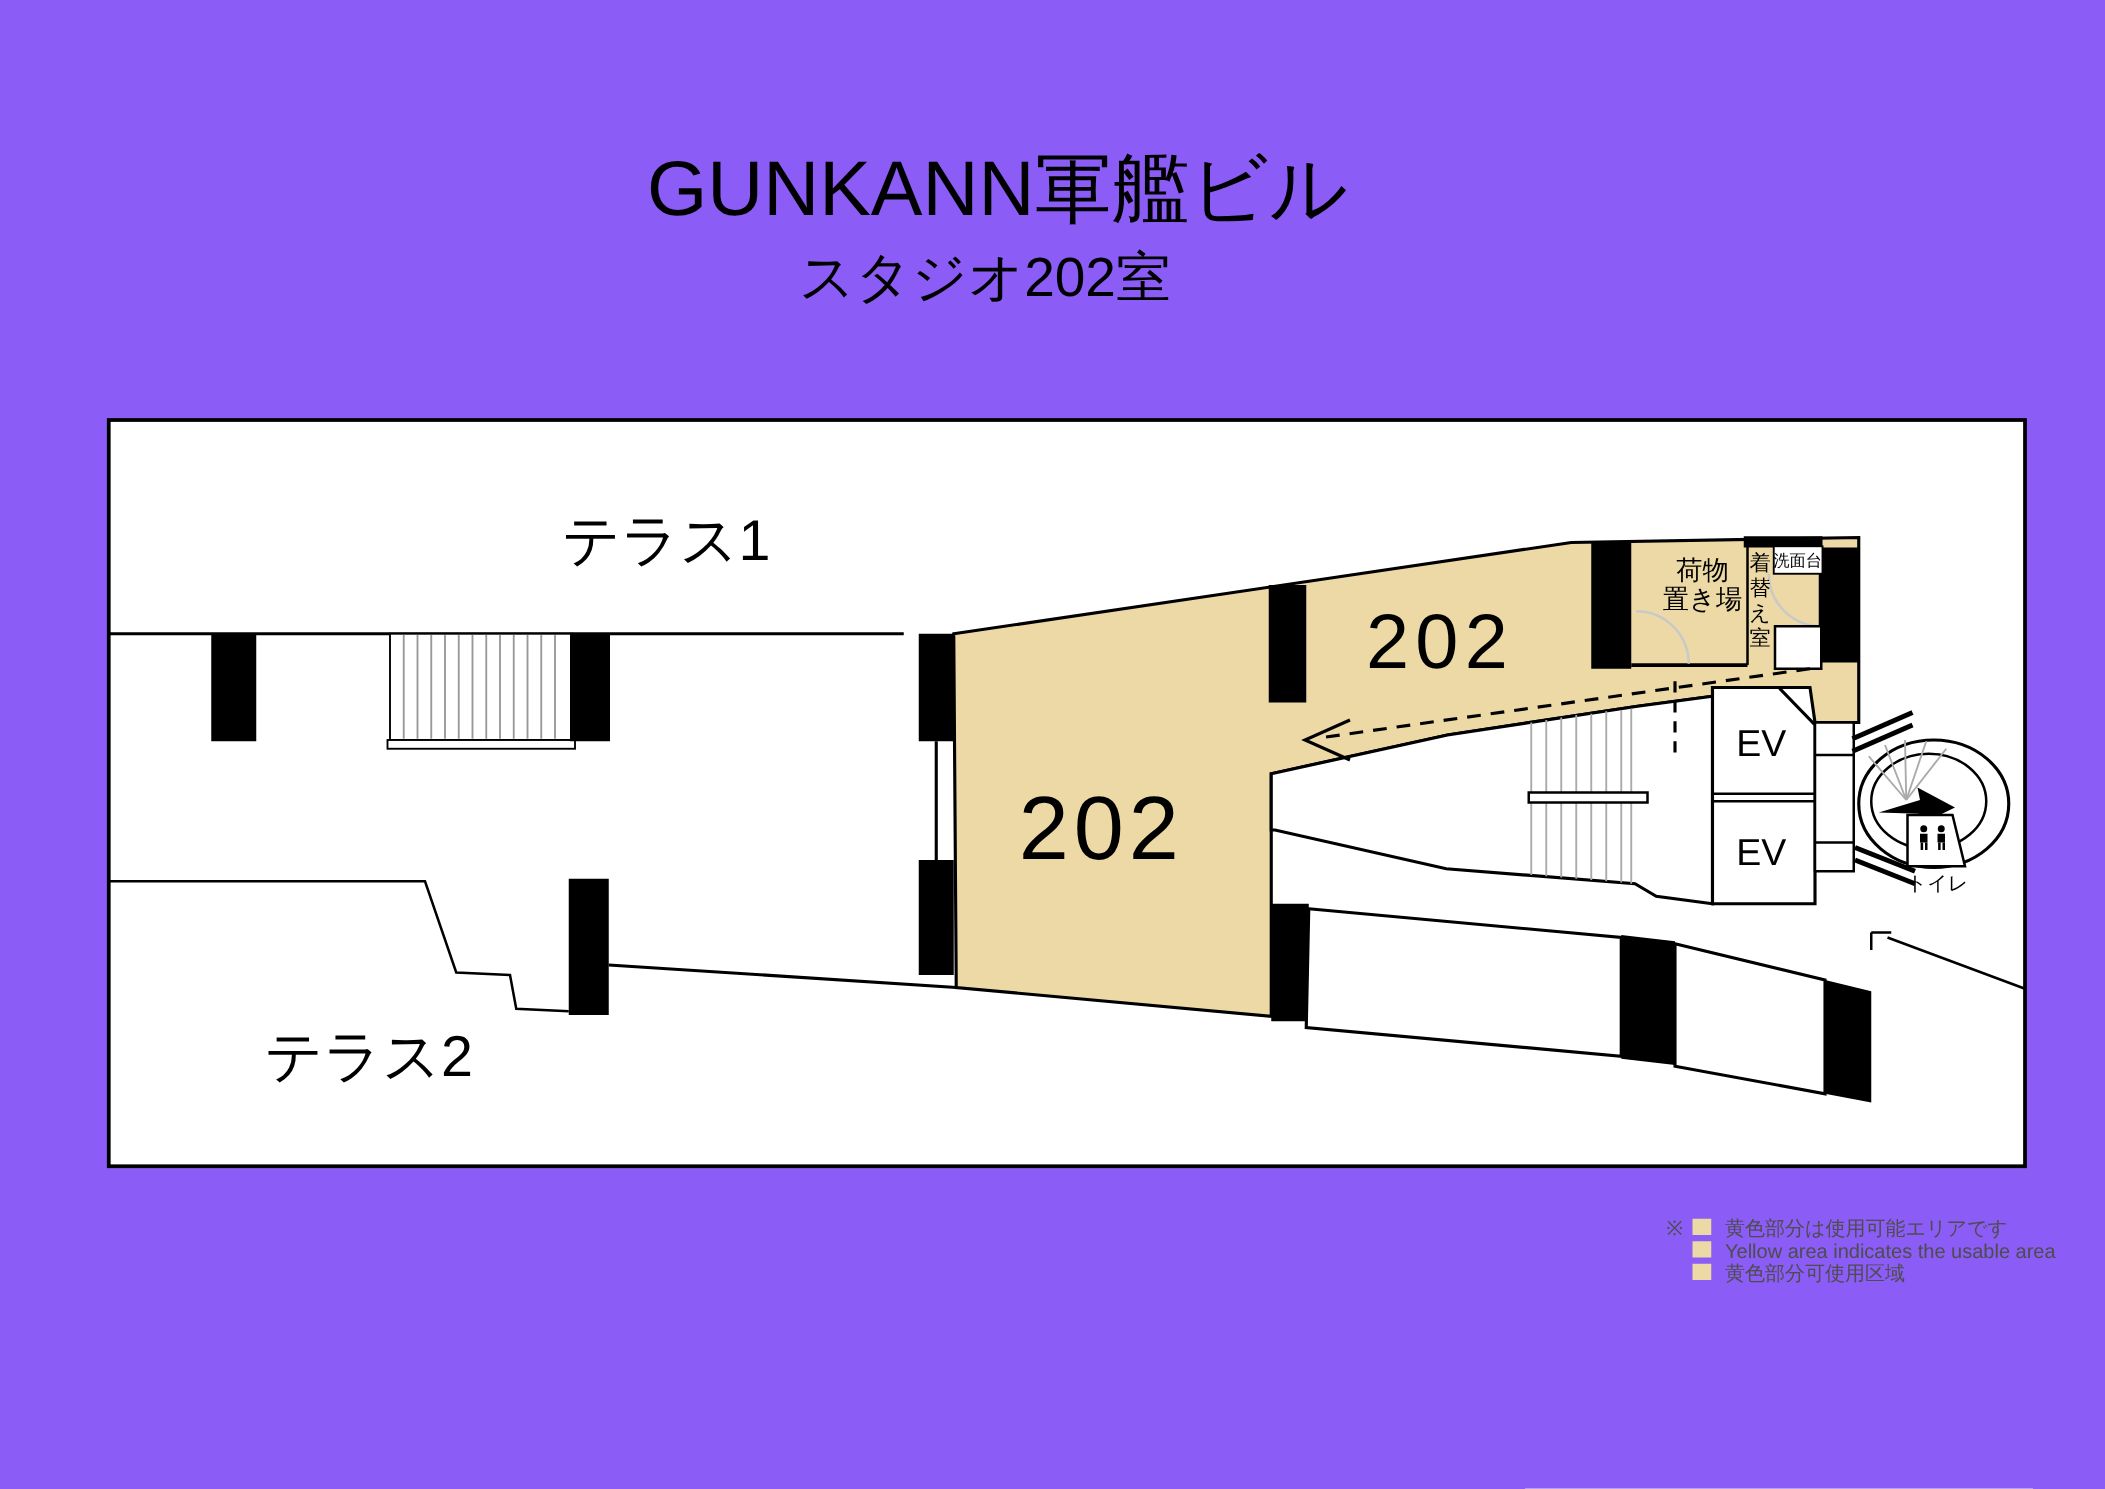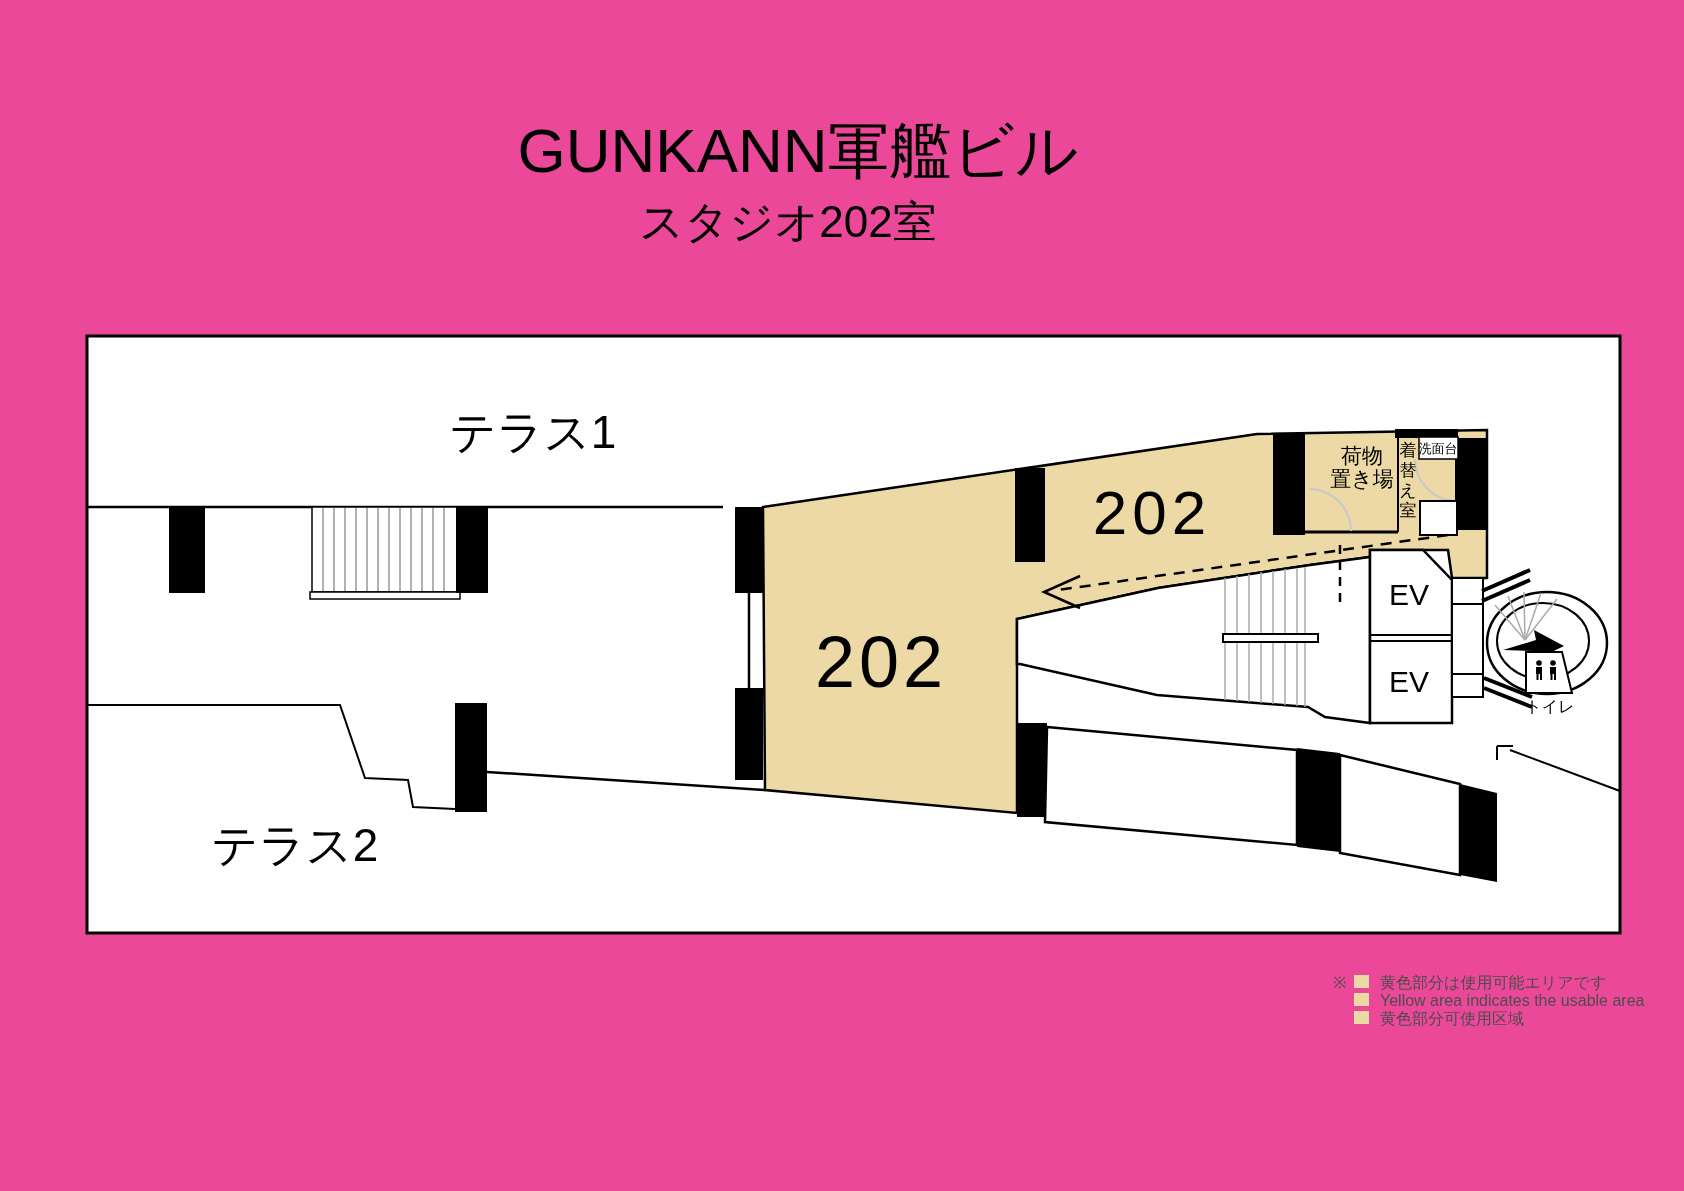--- a/index.html
+++ b/index.html
@@ -1,16 +1,16 @@
 <!DOCTYPE html>
 <html><head>
 <meta charset="utf-8">
 <style>
   html,body{margin:0;padding:0;background:#ffffff;}
-  .page{position:relative;width:1684px;height:1191px;background:#ec4899;overflow:hidden;
+  .page{position:relative;width:1684px;height:1191px;background:#8b5cf6;overflow:hidden;
         font-family:"Liberation Sans",sans-serif;}
   svg{position:absolute;left:0;top:0;}
   text{font-family:"Liberation Sans",sans-serif;fill:#000;}
   .title-txt{font-size:62px;}
   .subtitle-txt{font-size:44px;}
   .terrace-txt{font-size:46px;}
   .room-big{font-size:72px;letter-spacing:4px;}
   .room-corr{font-size:62px;letter-spacing:5px;}
   .small-jp{font-size:21px;}
   .tiny-jp{font-size:13px;}

